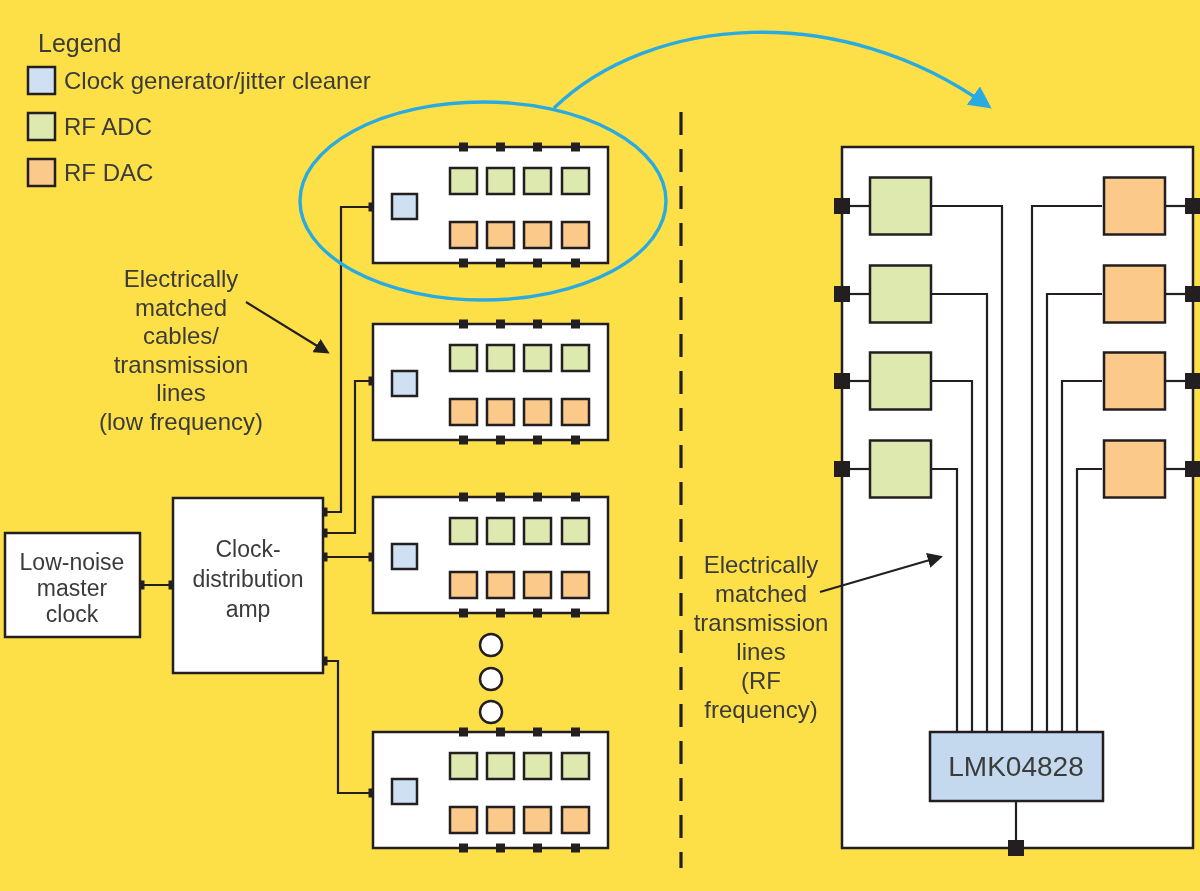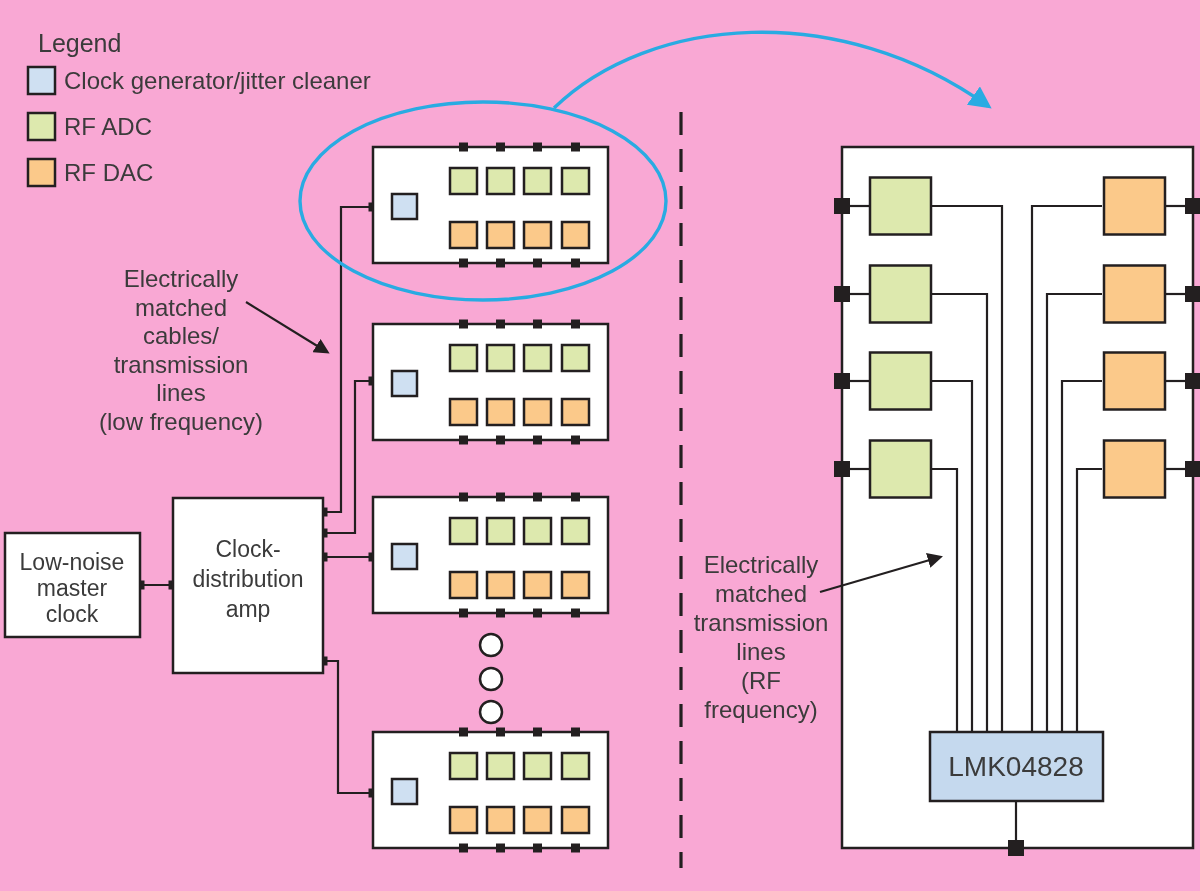--- a/index.html
+++ b/index.html
@@ -1,16 +1,16 @@
 <!DOCTYPE html>
 <html style="--accent: #29abe2; --clock_gen: #cfe0f2; --adc: #dde9ae; --dac: #fbc98a; --chip: #c5d9ee; --line: #231f20; --text: #3b3b3b;"><head>
 <meta charset="utf-8">
 <style>
   html,body{margin:0;padding:0;background:#ffffff;}
-  #stage{position:relative;width:1200px;height:891px;background:#f9a8d4;overflow:hidden;}
+  #stage{position:relative;width:1200px;height:891px;background:#fde047;overflow:hidden;}
   svg{display:block;}
   .txt{font-family:"Liberation Sans",sans-serif;fill:var(--text,#3b3b3b);}
   .t25{font-size:25px;}
   .t24{font-size:24px;}
   .t23{font-size:23px;}
   .t28{font-size:28px;}
   .tc{text-anchor:middle;}
   .box{fill:#ffffff;stroke:var(--line,#231f20);stroke-width:2.5;}
   .sq{stroke:var(--line,#231f20);stroke-width:2.5;}
   .fill-clockgen{fill:var(--clock_gen,#cfe0f2);}

